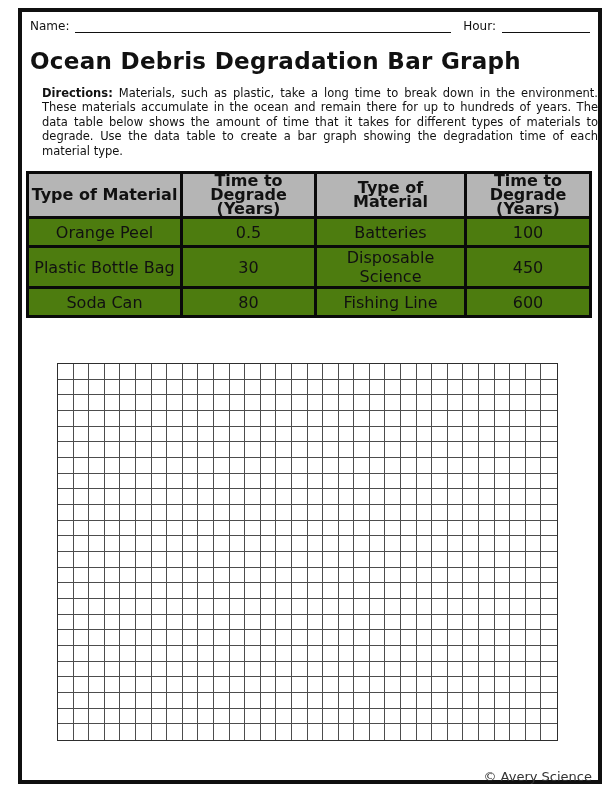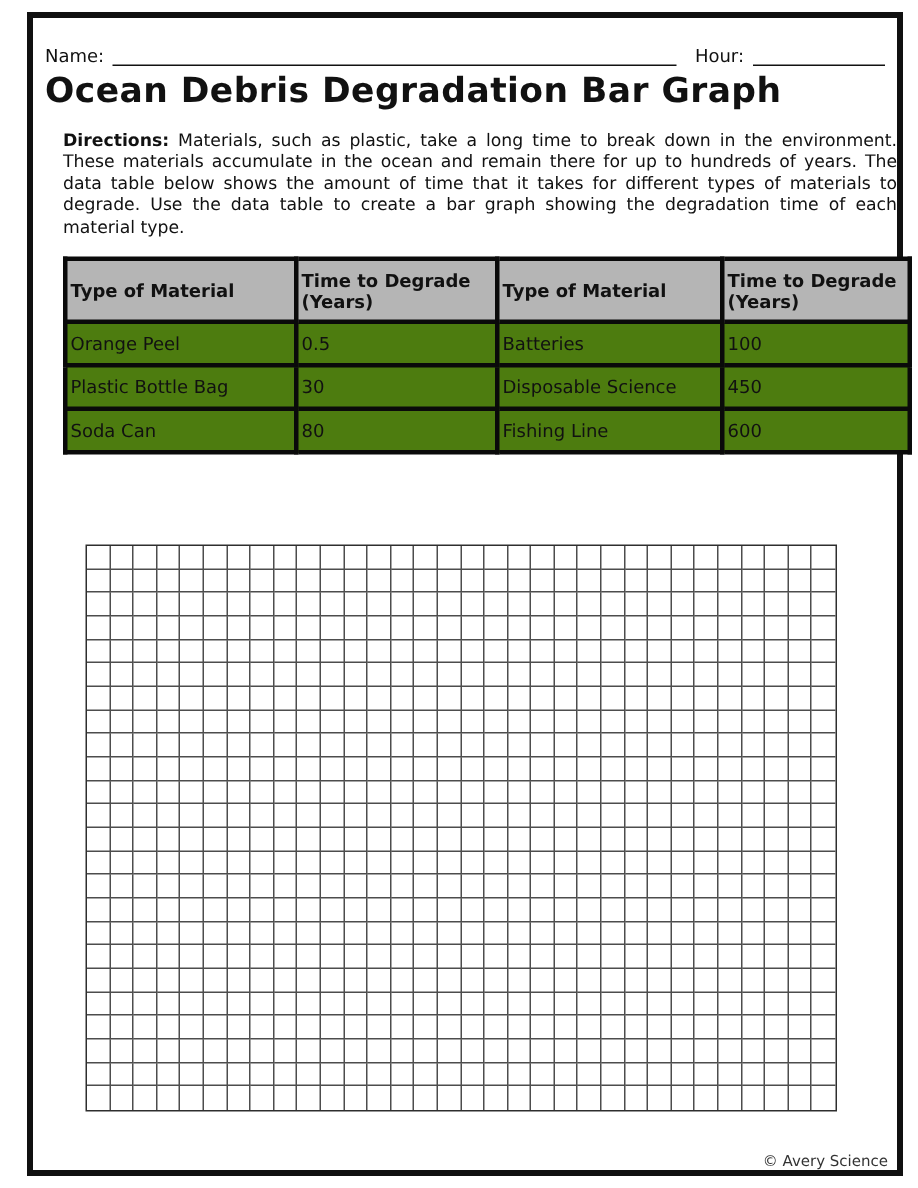--- a/index.html
+++ b/index.html
@@ -6,62 +6,62 @@
   .sheet{
     position:relative;width:612px;height:792px;background:#ffffff;overflow:hidden;
     font-family:"DejaVu Sans",sans-serif;color:#111;
   }
   .frame{
     position:absolute;left:18px;top:8px;width:584px;height:776px;
     border:4px solid #101010;box-sizing:border-box;
   }
   
   .name-row{
-    position:absolute;left:8px;top:17px;width:560px;display:flex;align-items:flex-end;
+    position:absolute;left:8px;top:6px;width:560px;display:flex;align-items:flex-end;
     font-size:12px;
   }
   .blank{border-bottom:1.5px solid #111;height:14px;}
   .blank.name{flex:1;margin:0 12px 0 6px;}
   .blank.hour{width:88px;margin-left:6px;}
   
   .title{
     position:absolute;left:8px;top:36px;width:556px;
     font-size:23px;font-weight:bold;letter-spacing:0.3px;white-space:nowrap;
   }
   
   .directions{
     position:absolute;left:8px;top:74px;width:556px;
     font-size:11.5px;line-height:14.4px;text-align:justify;margin-left:12px;
   }
   .directions .dlabel{font-weight:bold;}
   
   table.datatable{
-    position:absolute;left:20px;top:159px;width:563px;
+    position:absolute;left:4px;top:159px;width:563px;
     border-collapse:collapse;table-layout:fixed;
-    font-size:12px;text-align:left;
+    font-size:16px;text-align:center;
   }
   table.datatable th,table.datatable td{
     border:3px solid #0a0a0a;padding:0 2px;box-sizing:border-box;
   }
   table.datatable th{height:42px;font-weight:bold;line-height:14px;}
   table.datatable td{height:29px;font-weight:normal;background:#4d7c0f;}
   
   .graph-grid{
     position:absolute;left:35px;top:351px;width:499px;height:376px;
     border:1px solid #2e2e2e;box-sizing:content-box;
     display:grid;
   }
   .graph-grid .gcell{
     border-right:1px solid #4d4d4d;border-bottom:1px solid #4d4d4d;
   }
   .graph-grid .gcell.last-col{border-right:none;}
   .graph-grid .gcell.last-row{border-bottom:none;}
   
   .credit{
-    position:absolute;right:6px;top:757px;font-size:10px;color:#333;
+    position:absolute;right:6px;top:757px;font-size:13px;color:#333;
   }
 </style>
 </head>
 <body>
 
 <div class="sheet">
   <div class="frame">
 
     <div class="name-row">
       <span>Name:</span>

